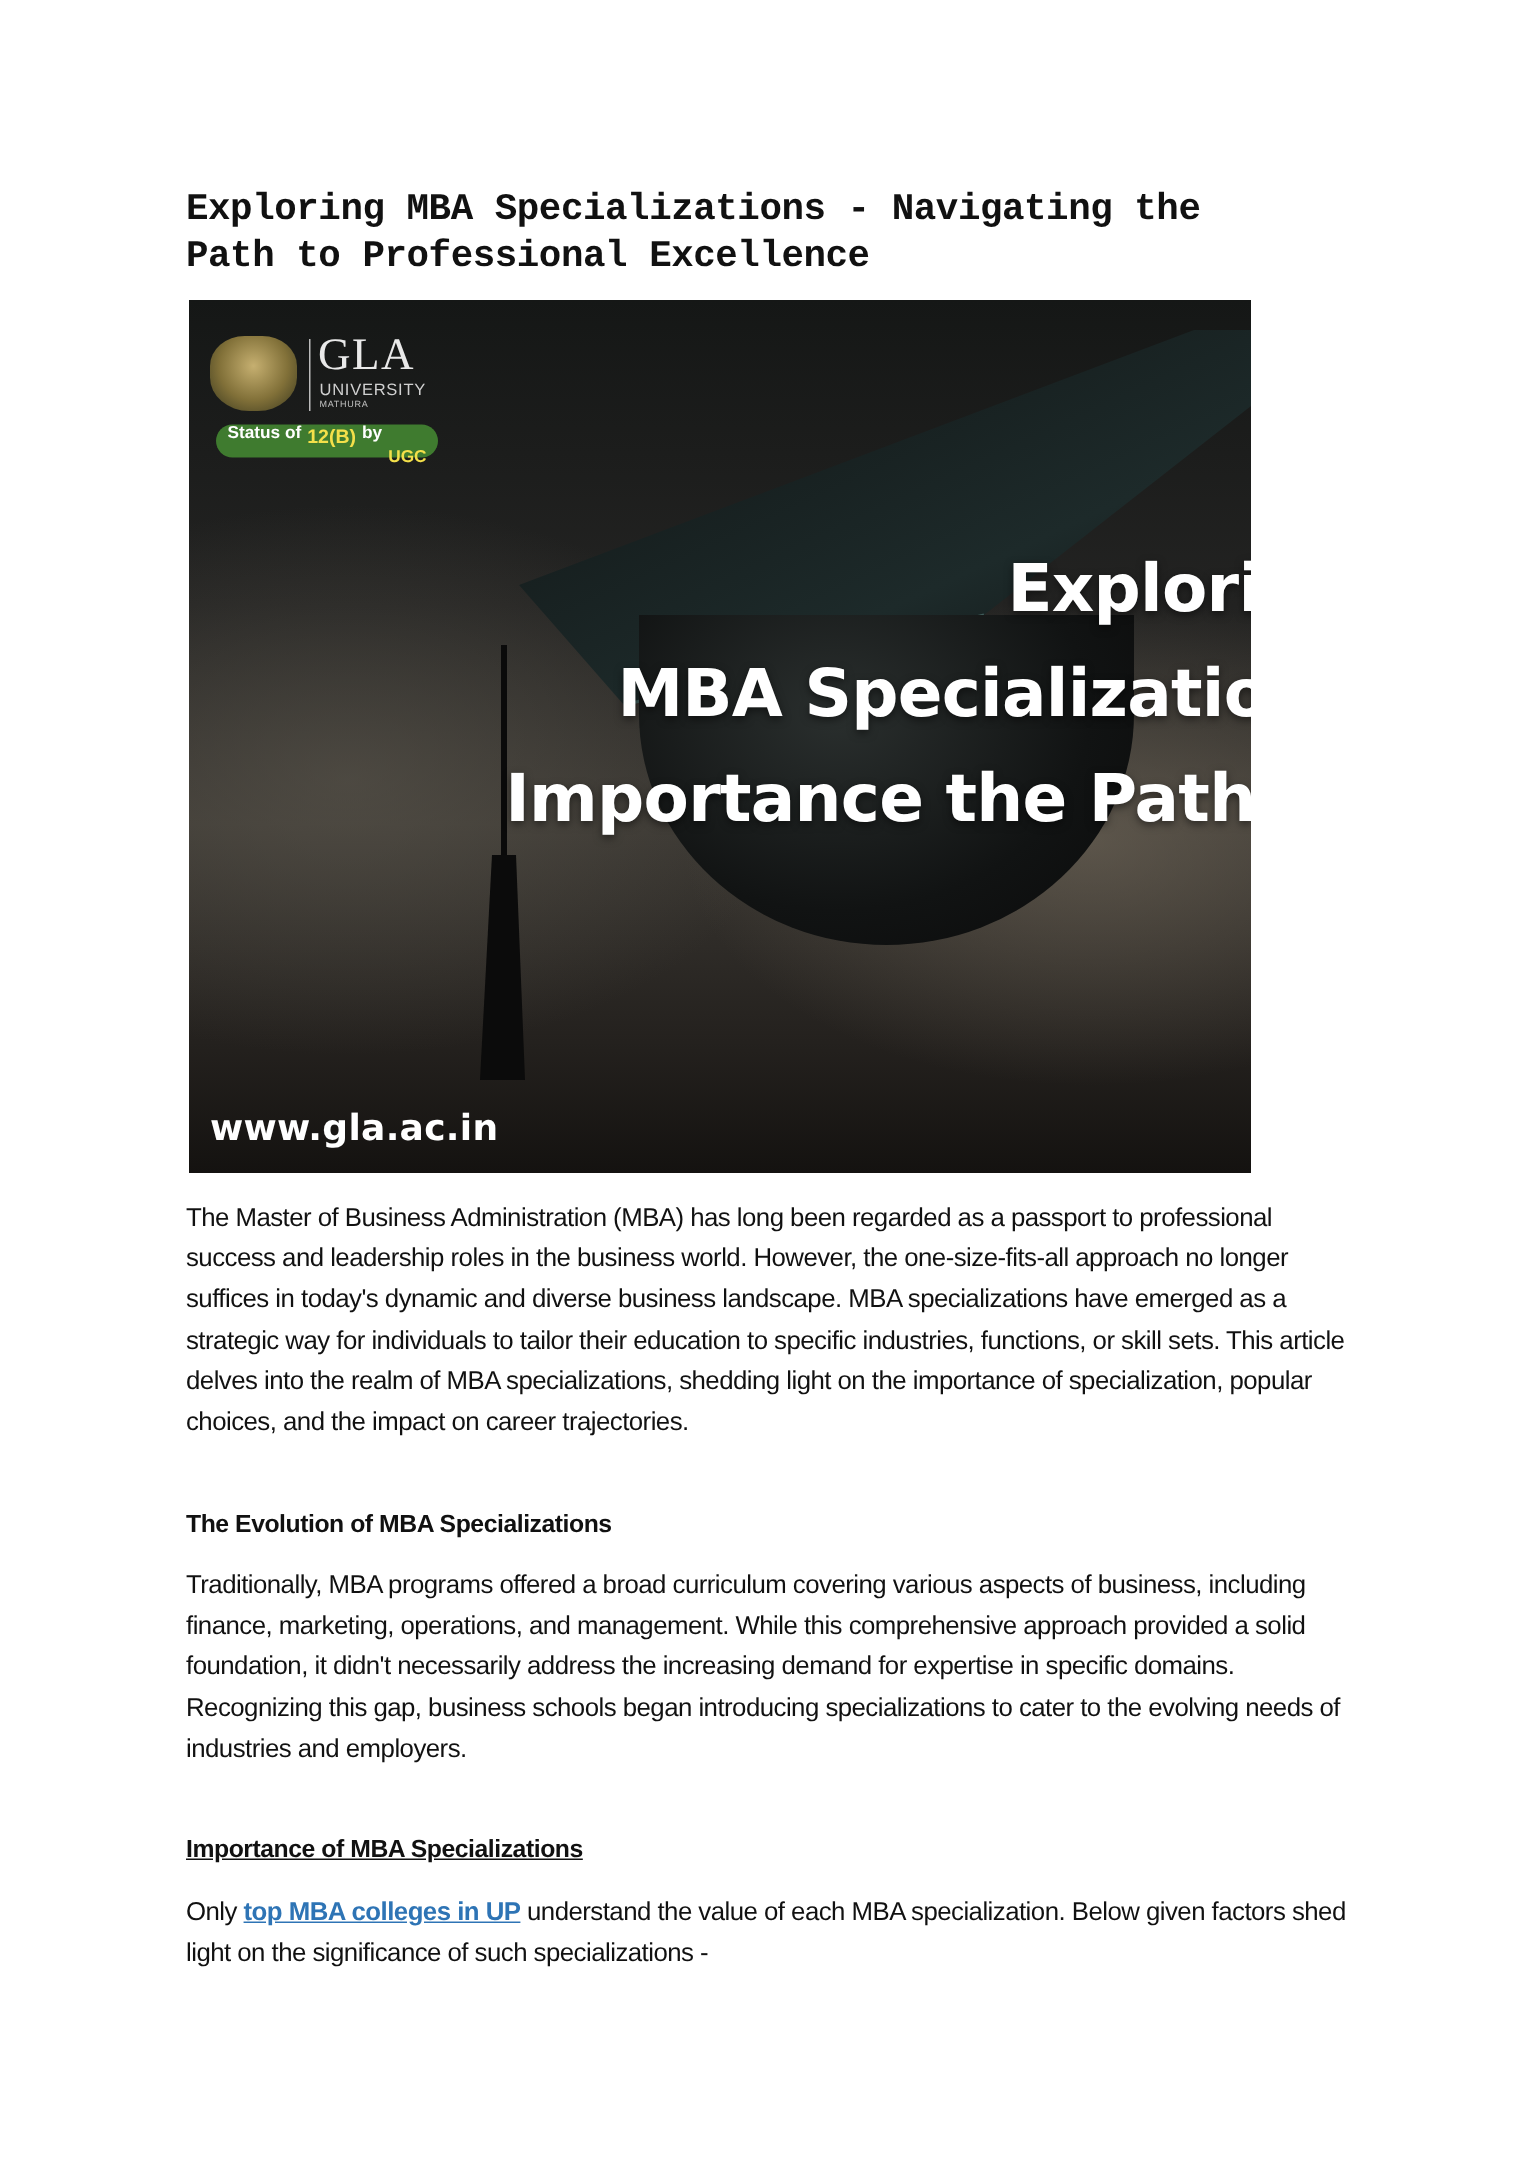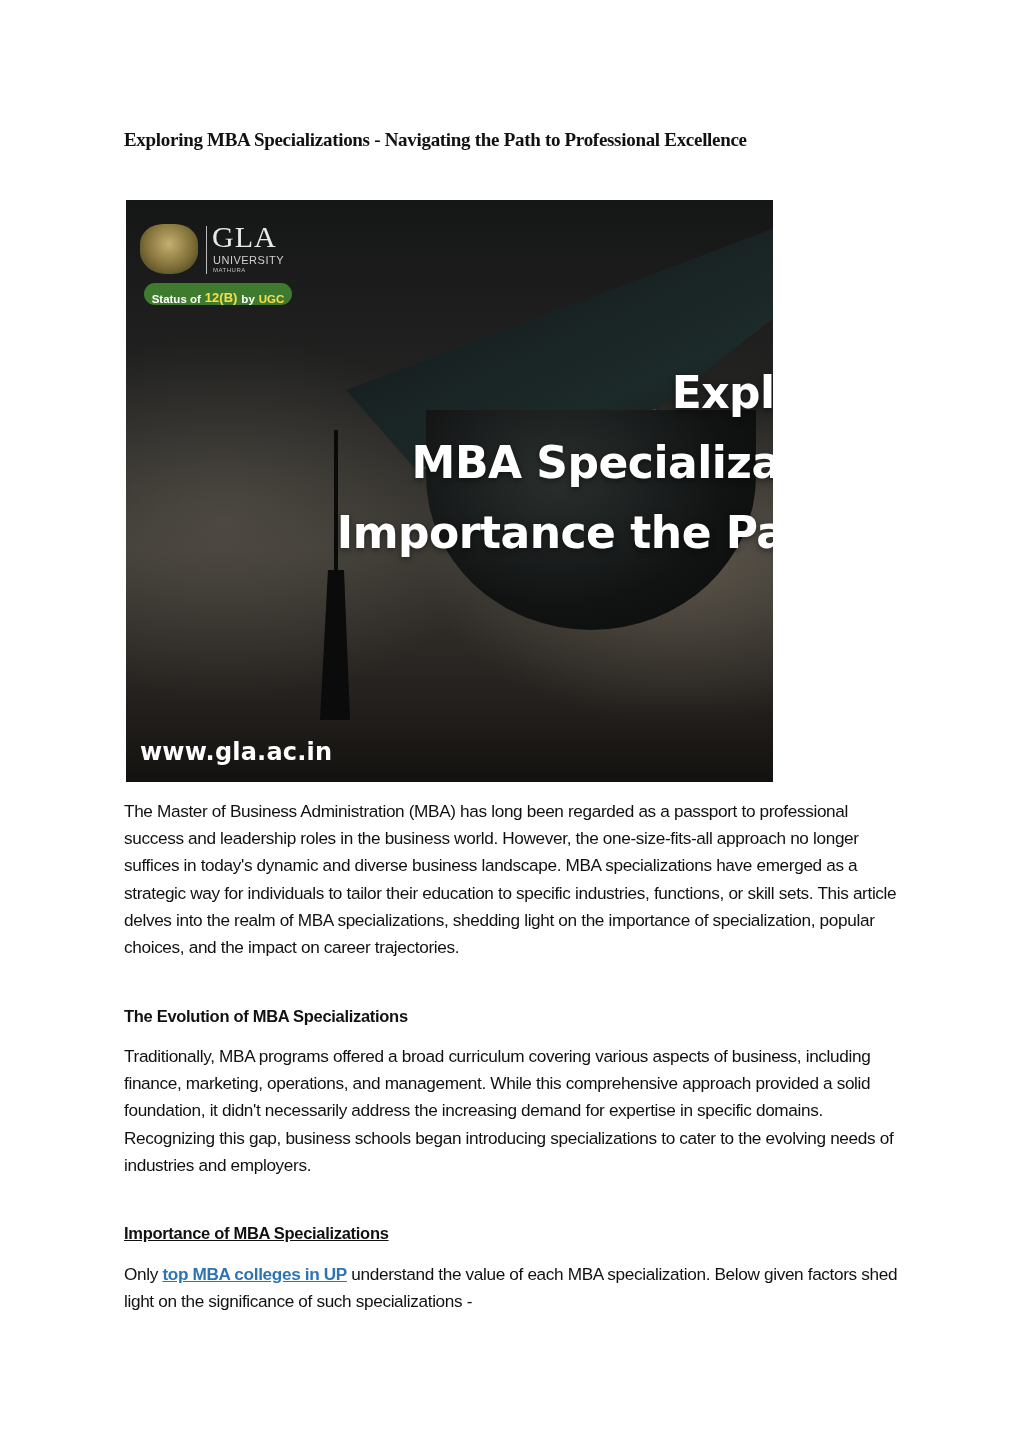--- a/index.html
+++ b/index.html
@@ -1,24 +1,24 @@
 <!DOCTYPE html>
 <html><head>
 <meta charset="utf-8">
 <style>
   html, body { margin: 0; padding: 0; background: #ffffff; }
   body { width: 1023px; height: 1448px; position: relative; overflow: hidden; }
   .page { position: absolute; left: 124px; top: 0; width: 780px; }
   .doc-title {
     position: absolute; top: 124px; left: 0; width: 700px;
-    font-family: Liberation Serif, serif; font-weight: bold;
-    font-size: 19px; line-height: 31px; color: #111; letter-spacing: -0.3px;
+    font-family: Liberation Mono, monospace; font-weight: bold;
+    font-size: 25px; line-height: 31px; color: #111; letter-spacing: -0.3px;
   }
   .hero {
-    position: absolute; top: 200px; left: 2px; width: 647px; height: 582px;
+    position: absolute; top: 200px; left: 2px; width: 708px; height: 582px;
     overflow: hidden; background: #1c1d1c;
   }
   .hero-bg {
     position: absolute; inset: 0;
     background:
       radial-gradient(ellipse 55% 40% at 85% 62%, rgba(120,110,95,0.55), rgba(0,0,0,0) 70%),
       radial-gradient(ellipse 60% 45% at 15% 55%, rgba(95,90,80,0.55), rgba(0,0,0,0) 70%),
       linear-gradient(180deg, #151716 0%, #232322 35%, #3b3833 60%, #24211e 85%, #141210 100%);
   }
   .cap-board {
@@ -50,21 +50,21 @@
     font-family: Liberation Sans, sans-serif; font-size: 11px; color: #d0d0d0; letter-spacing: 0.5px;
   }
   .logo-city {
     position: absolute; left: 77px; top: 55px;
     font-family: "Liberation Sans", sans-serif; font-size: 6px; color: #c0c0c0; letter-spacing: 0.5px;
   }
   .logo-badge {
     position: absolute; left: 8px; top: 71px; width: 148px; height: 22px;
     border-radius: 11px; background: #3f7b2f;
     font-family: "Liberation Sans", sans-serif; font-weight: bold; font-size: 11.5px;
-    color: #ffffff; display: flex; align-items: flex-end; justify-content: center; gap: 4px;
+    color: #ffffff; display: flex; align-items: flex-start; justify-content: center; gap: 4px;
   }
   .logo-badge .hl { color: #f4e04a; font-size: 13px; }
   .logo-badge .ugc { color: #f4e04a; margin-top: 16px; }
   .hero-headline {
     position: absolute; left: 0; top: 158px; width: 776px; text-align: right;
     font-family: "DejaVu Sans", sans-serif; font-weight: bold; color: #ffffff;
     font-size: 44px; line-height: 70px; letter-spacing: -0.5px;
     text-shadow: 0 2px 6px rgba(0,0,0,0.5);
   }
   .hero-url {

